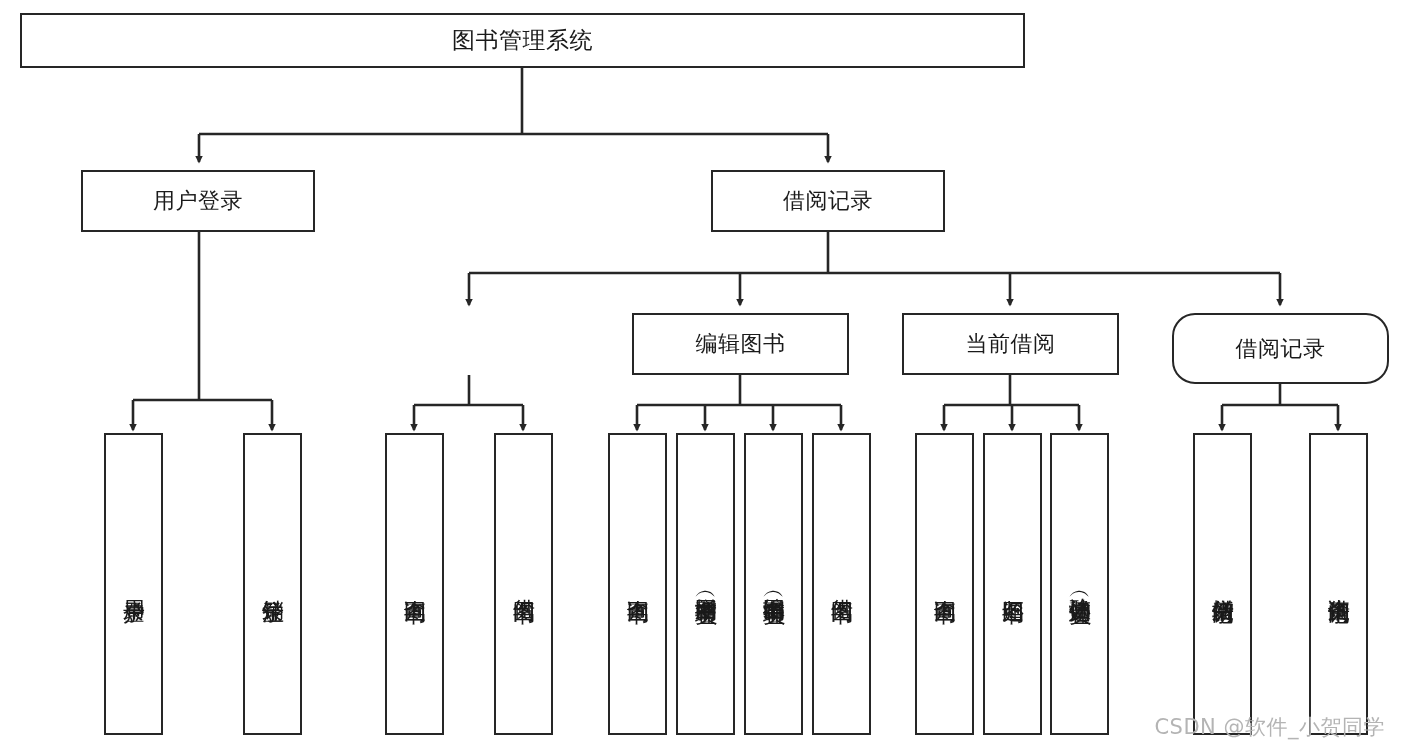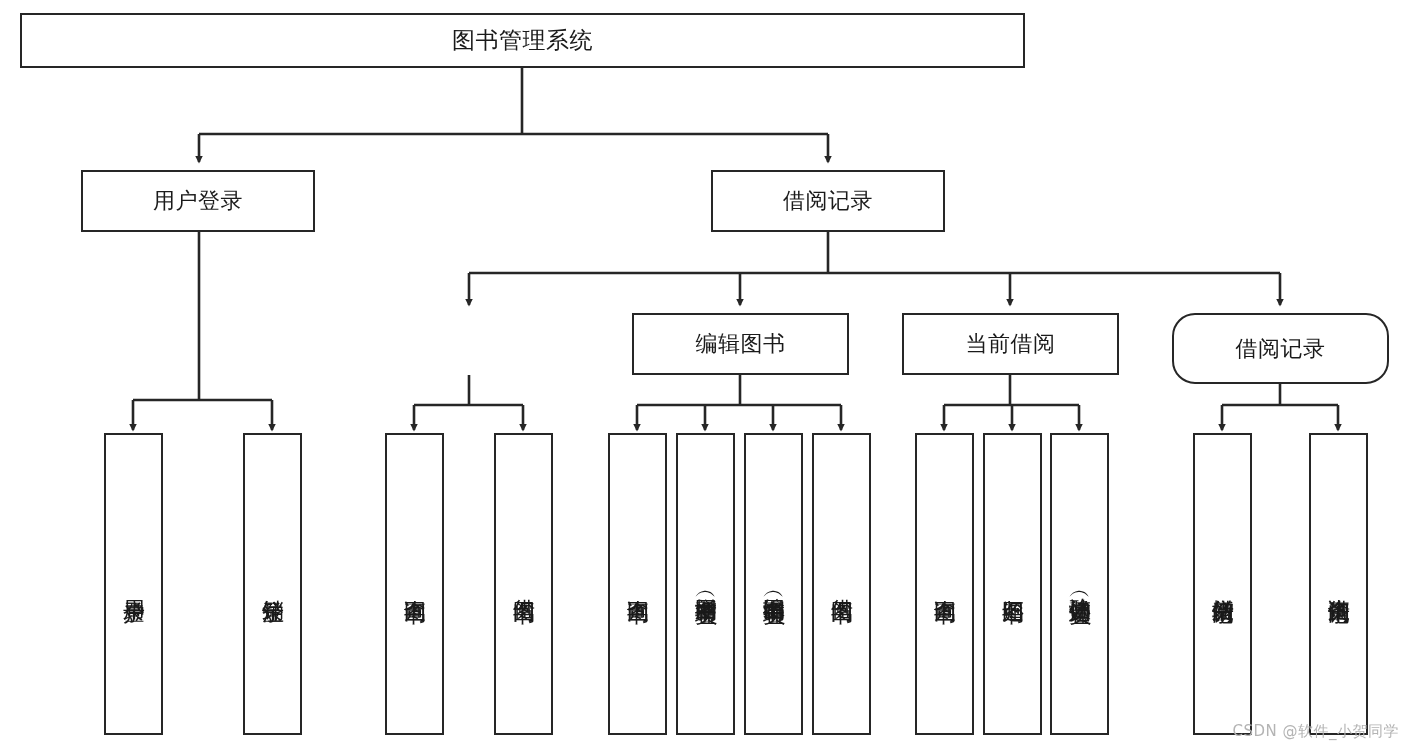--- a/index.html
+++ b/index.html
@@ -56,23 +56,23 @@
     writing-mode: vertical-rl;
     text-orientation: upright;
     font-size: 22px;
     line-height: 1.22;
     letter-spacing: 1px;
     max-height: 100%;
     white-space: nowrap;
   }
   #watermark {
     position: absolute;
-    right: 6px;
+    right: 20px;
     bottom: 6px;
-    font-size: 15px;
+    font-size: 21px;
     color: #b4b4b4;
     letter-spacing: 0.5px;
     white-space: nowrap;
     font-family: "DejaVu Sans", "Liberation Sans", sans-serif;
   }
 </style>
 </head>
 <body>
 
 <div id="canvas">

